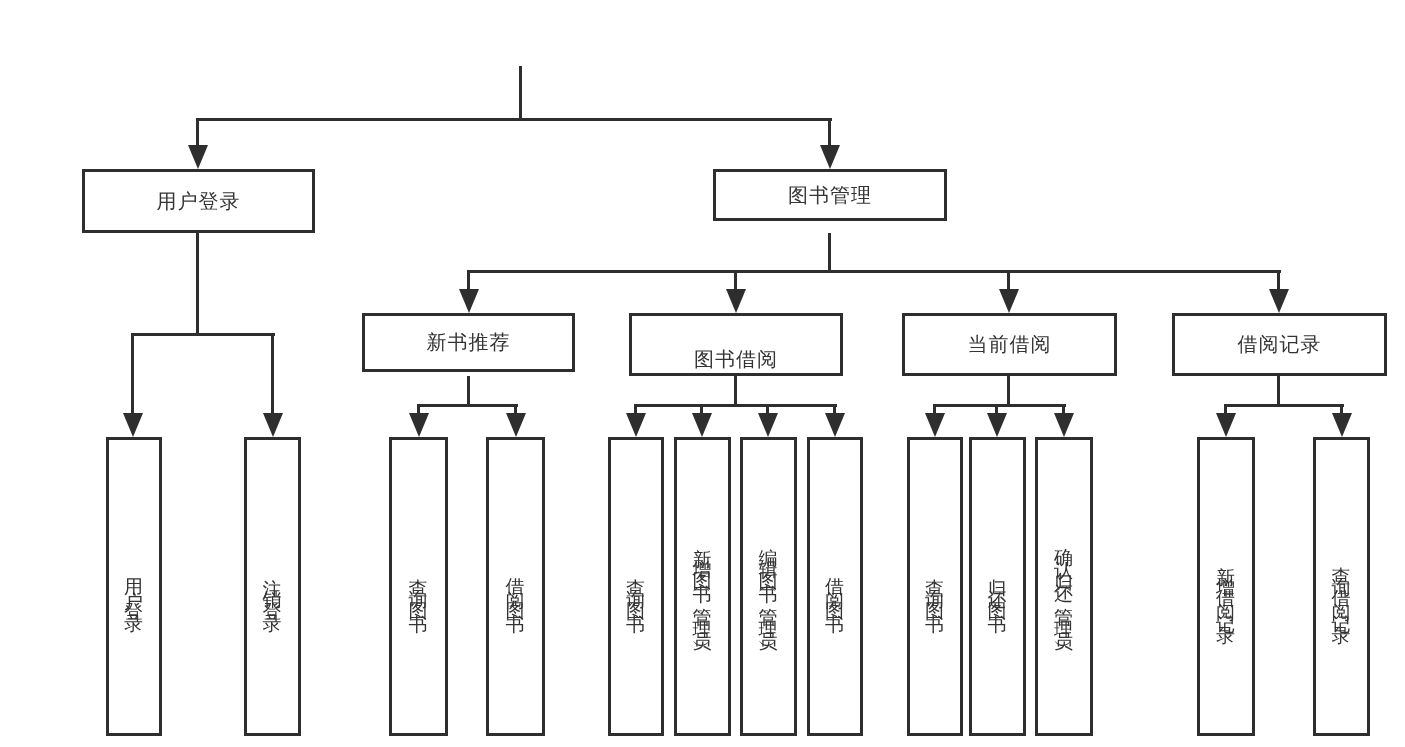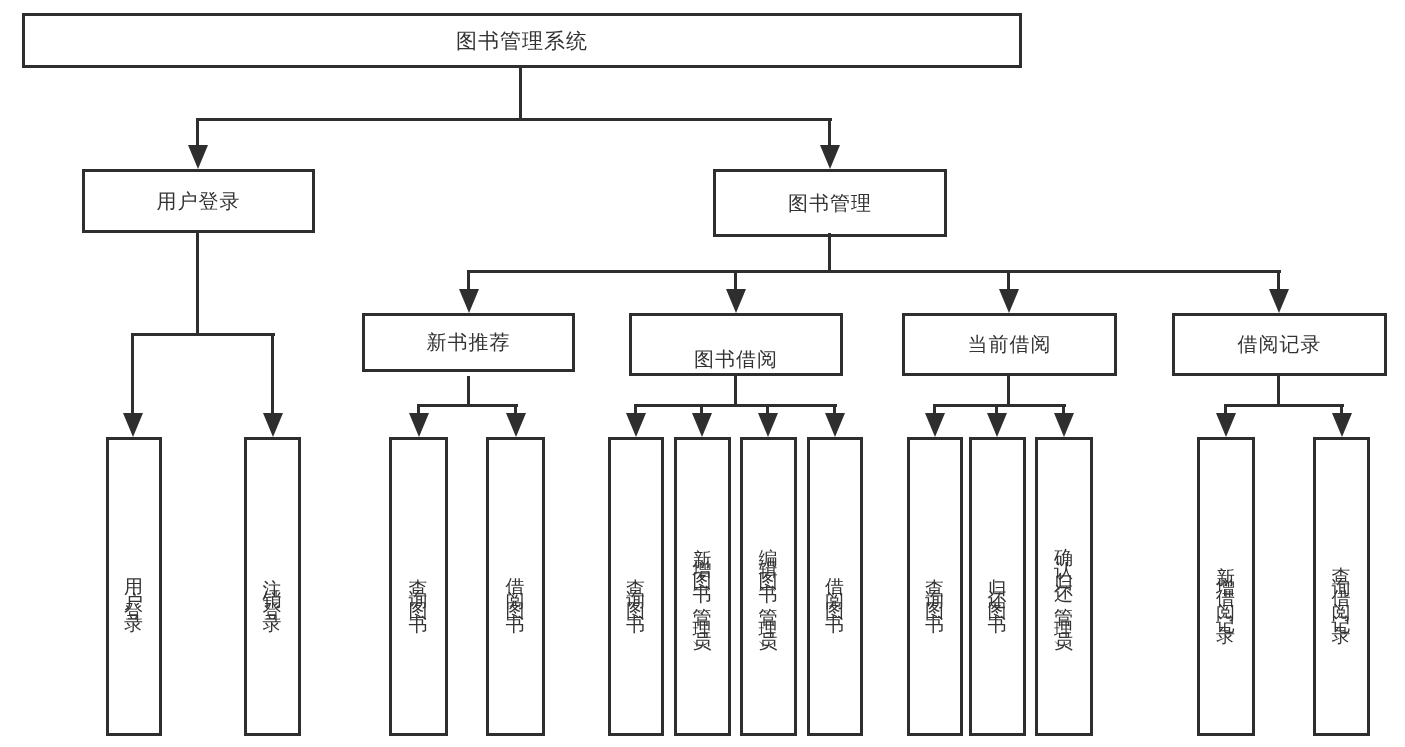--- a/index.html
+++ b/index.html
@@ -40,35 +40,32 @@
   .watermark{
     position:absolute;right:8px;bottom:6px;
     font-size:19px;color:var(--wm);white-space:nowrap;
   }
 </style>
 </head>
 <body>
 
 <div class="canvas">
 
-  <div class="node lv1" style="left:22px;top:13px;width:1000px;height:55px;">
-    <span>图书管理系统</span>
-  </div>
 
   <div class="vl" style="left:519px;top:66px;height:55px;"></div>
   <div class="hl" style="left:196px;top:118px;width:636px;"></div>
   <div class="vl" style="left:196px;top:118px;height:30px;"></div>
   <div class="ah" style="left:188px;top:145px;"></div>
   <div class="vl" style="left:828px;top:118px;height:30px;"></div>
   <div class="ah" style="left:820px;top:145px;"></div>
 
   <div class="node lv2" style="left:82px;top:169px;width:233px;height:64px;">
     <span>用户登录</span>
   </div>
-  <div class="node lv2" style="left:713px;top:169px;width:234px;height:68px;text-align:right;">
+  <div class="node lv2" style="left:713px;top:169px;width:234px;height:52px;text-align:right;">
     <span>图书管理</span>
   </div>
 
   <div class="vl" style="left:196px;top:233px;height:103px;"></div>
   <div class="hl" style="left:131px;top:333px;width:144px;"></div>
   <div class="vl" style="left:131px;top:333px;height:82px;"></div>
   <div class="ah" style="left:123px;top:413px;"></div>
   <div class="vl" style="left:271px;top:333px;height:82px;"></div>
   <div class="ah" style="left:263px;top:413px;"></div>
 

